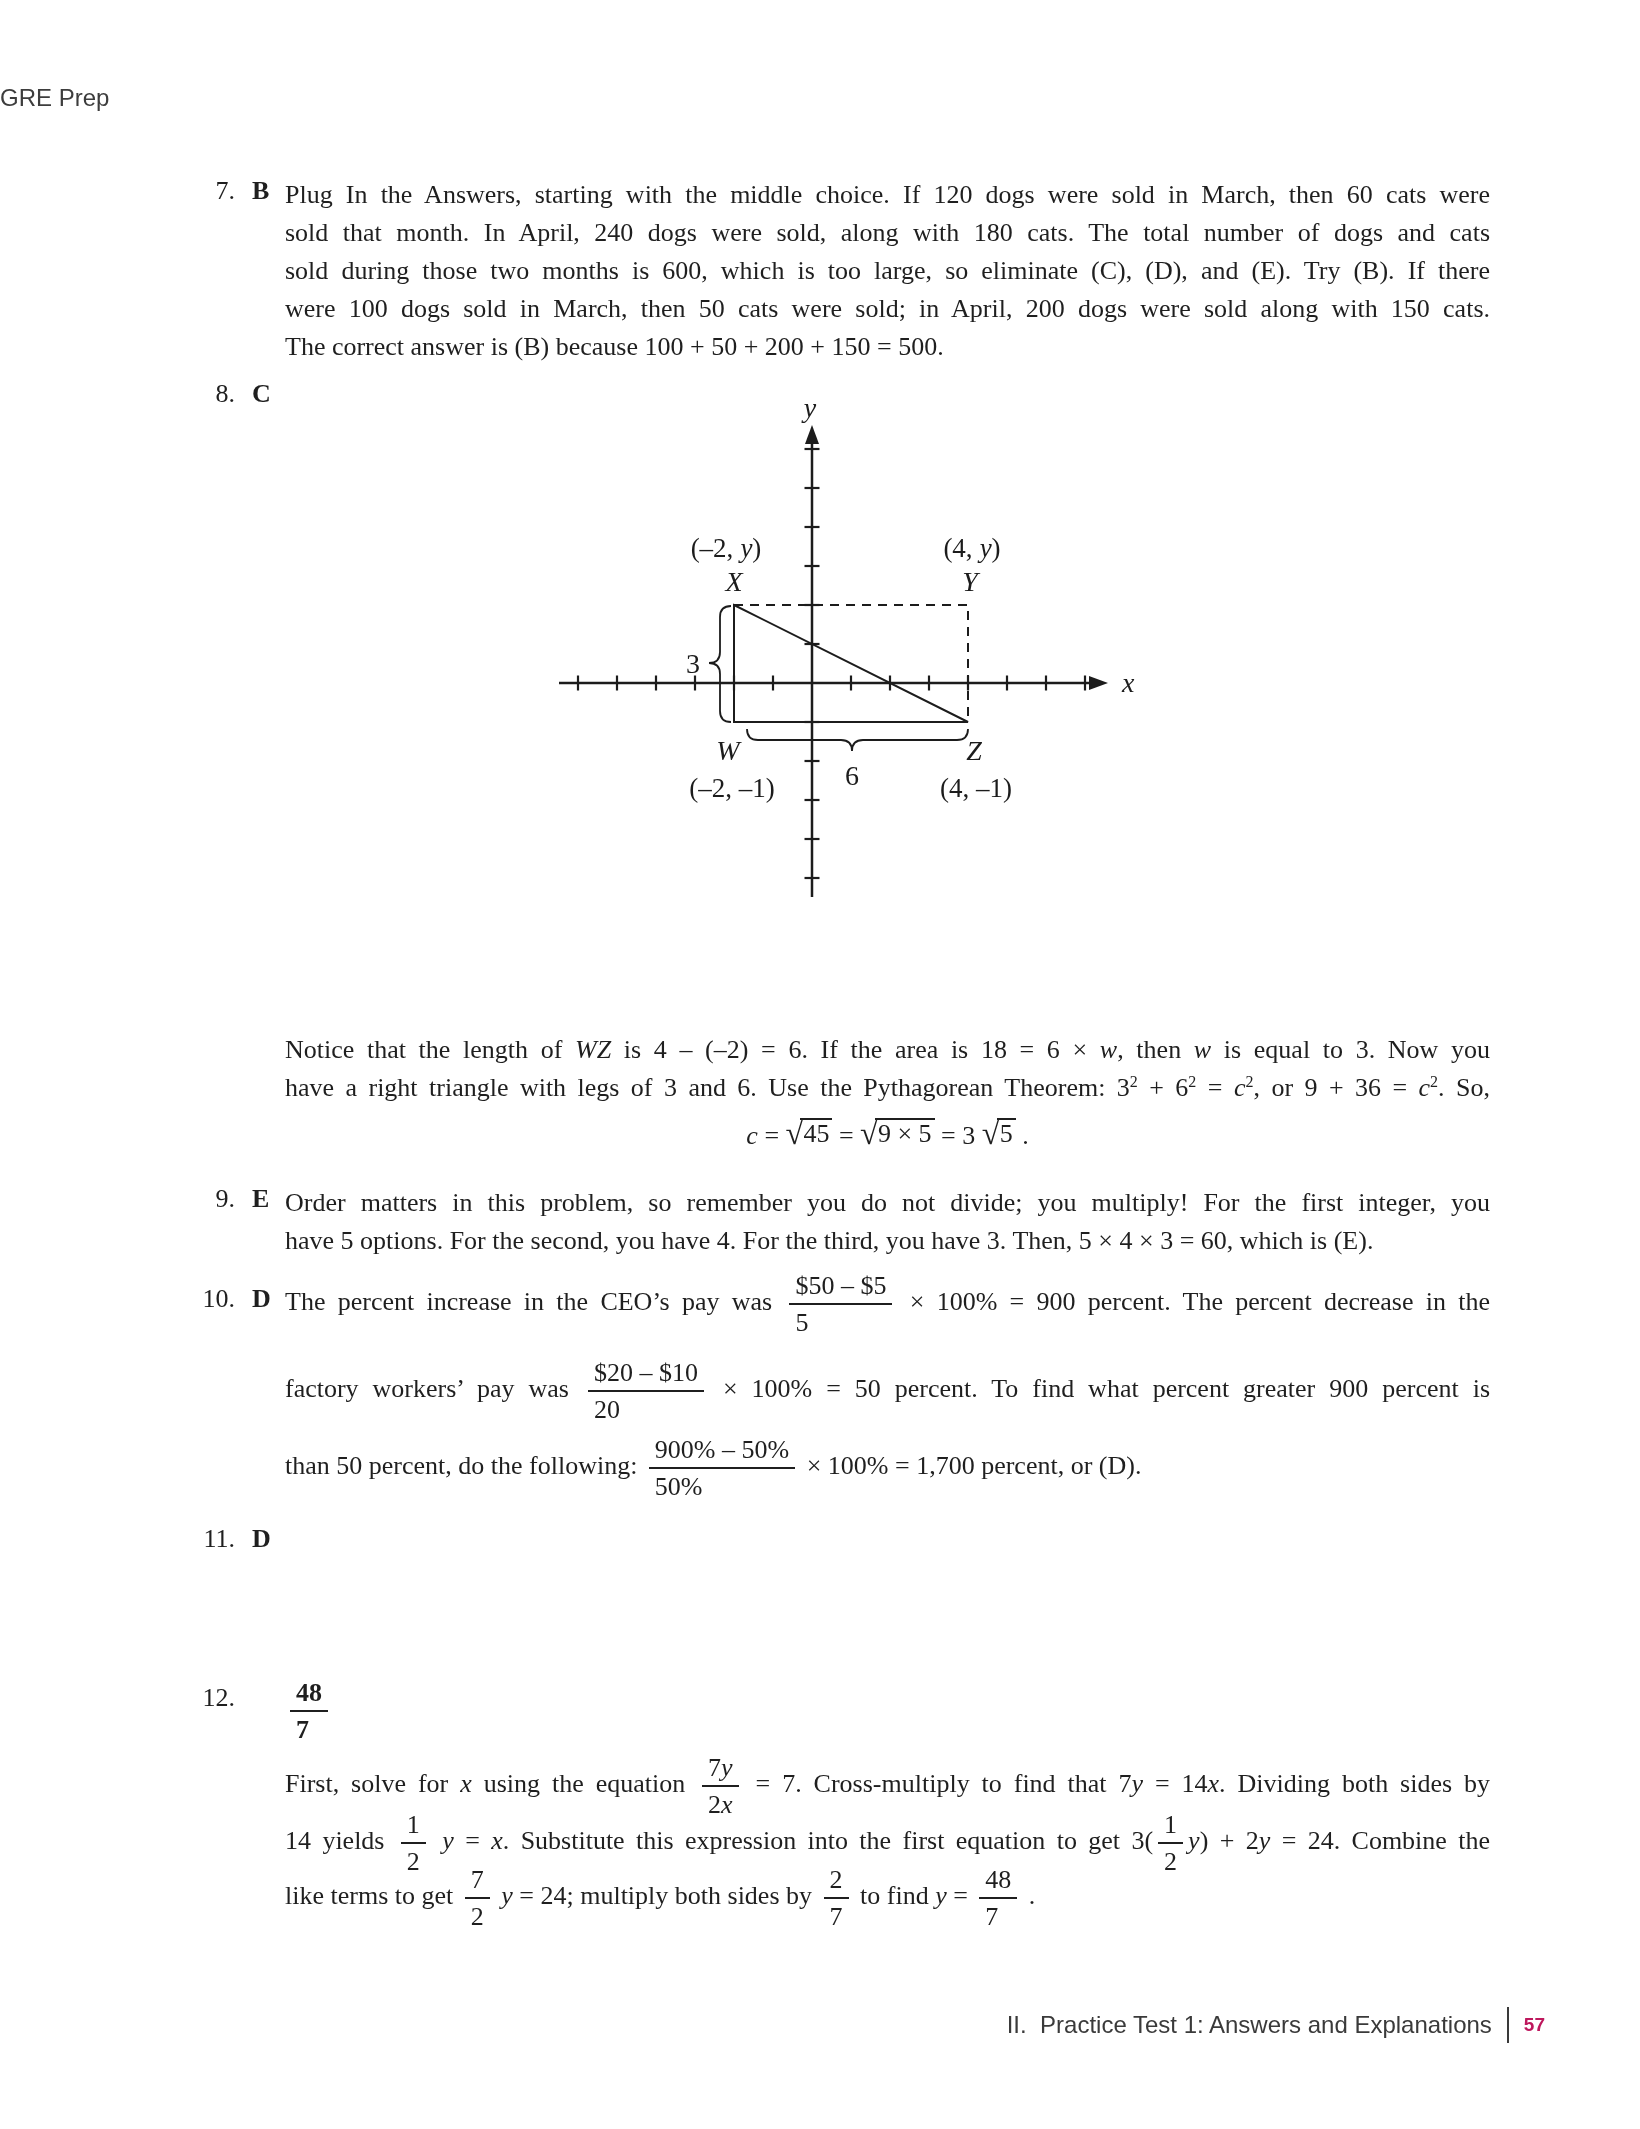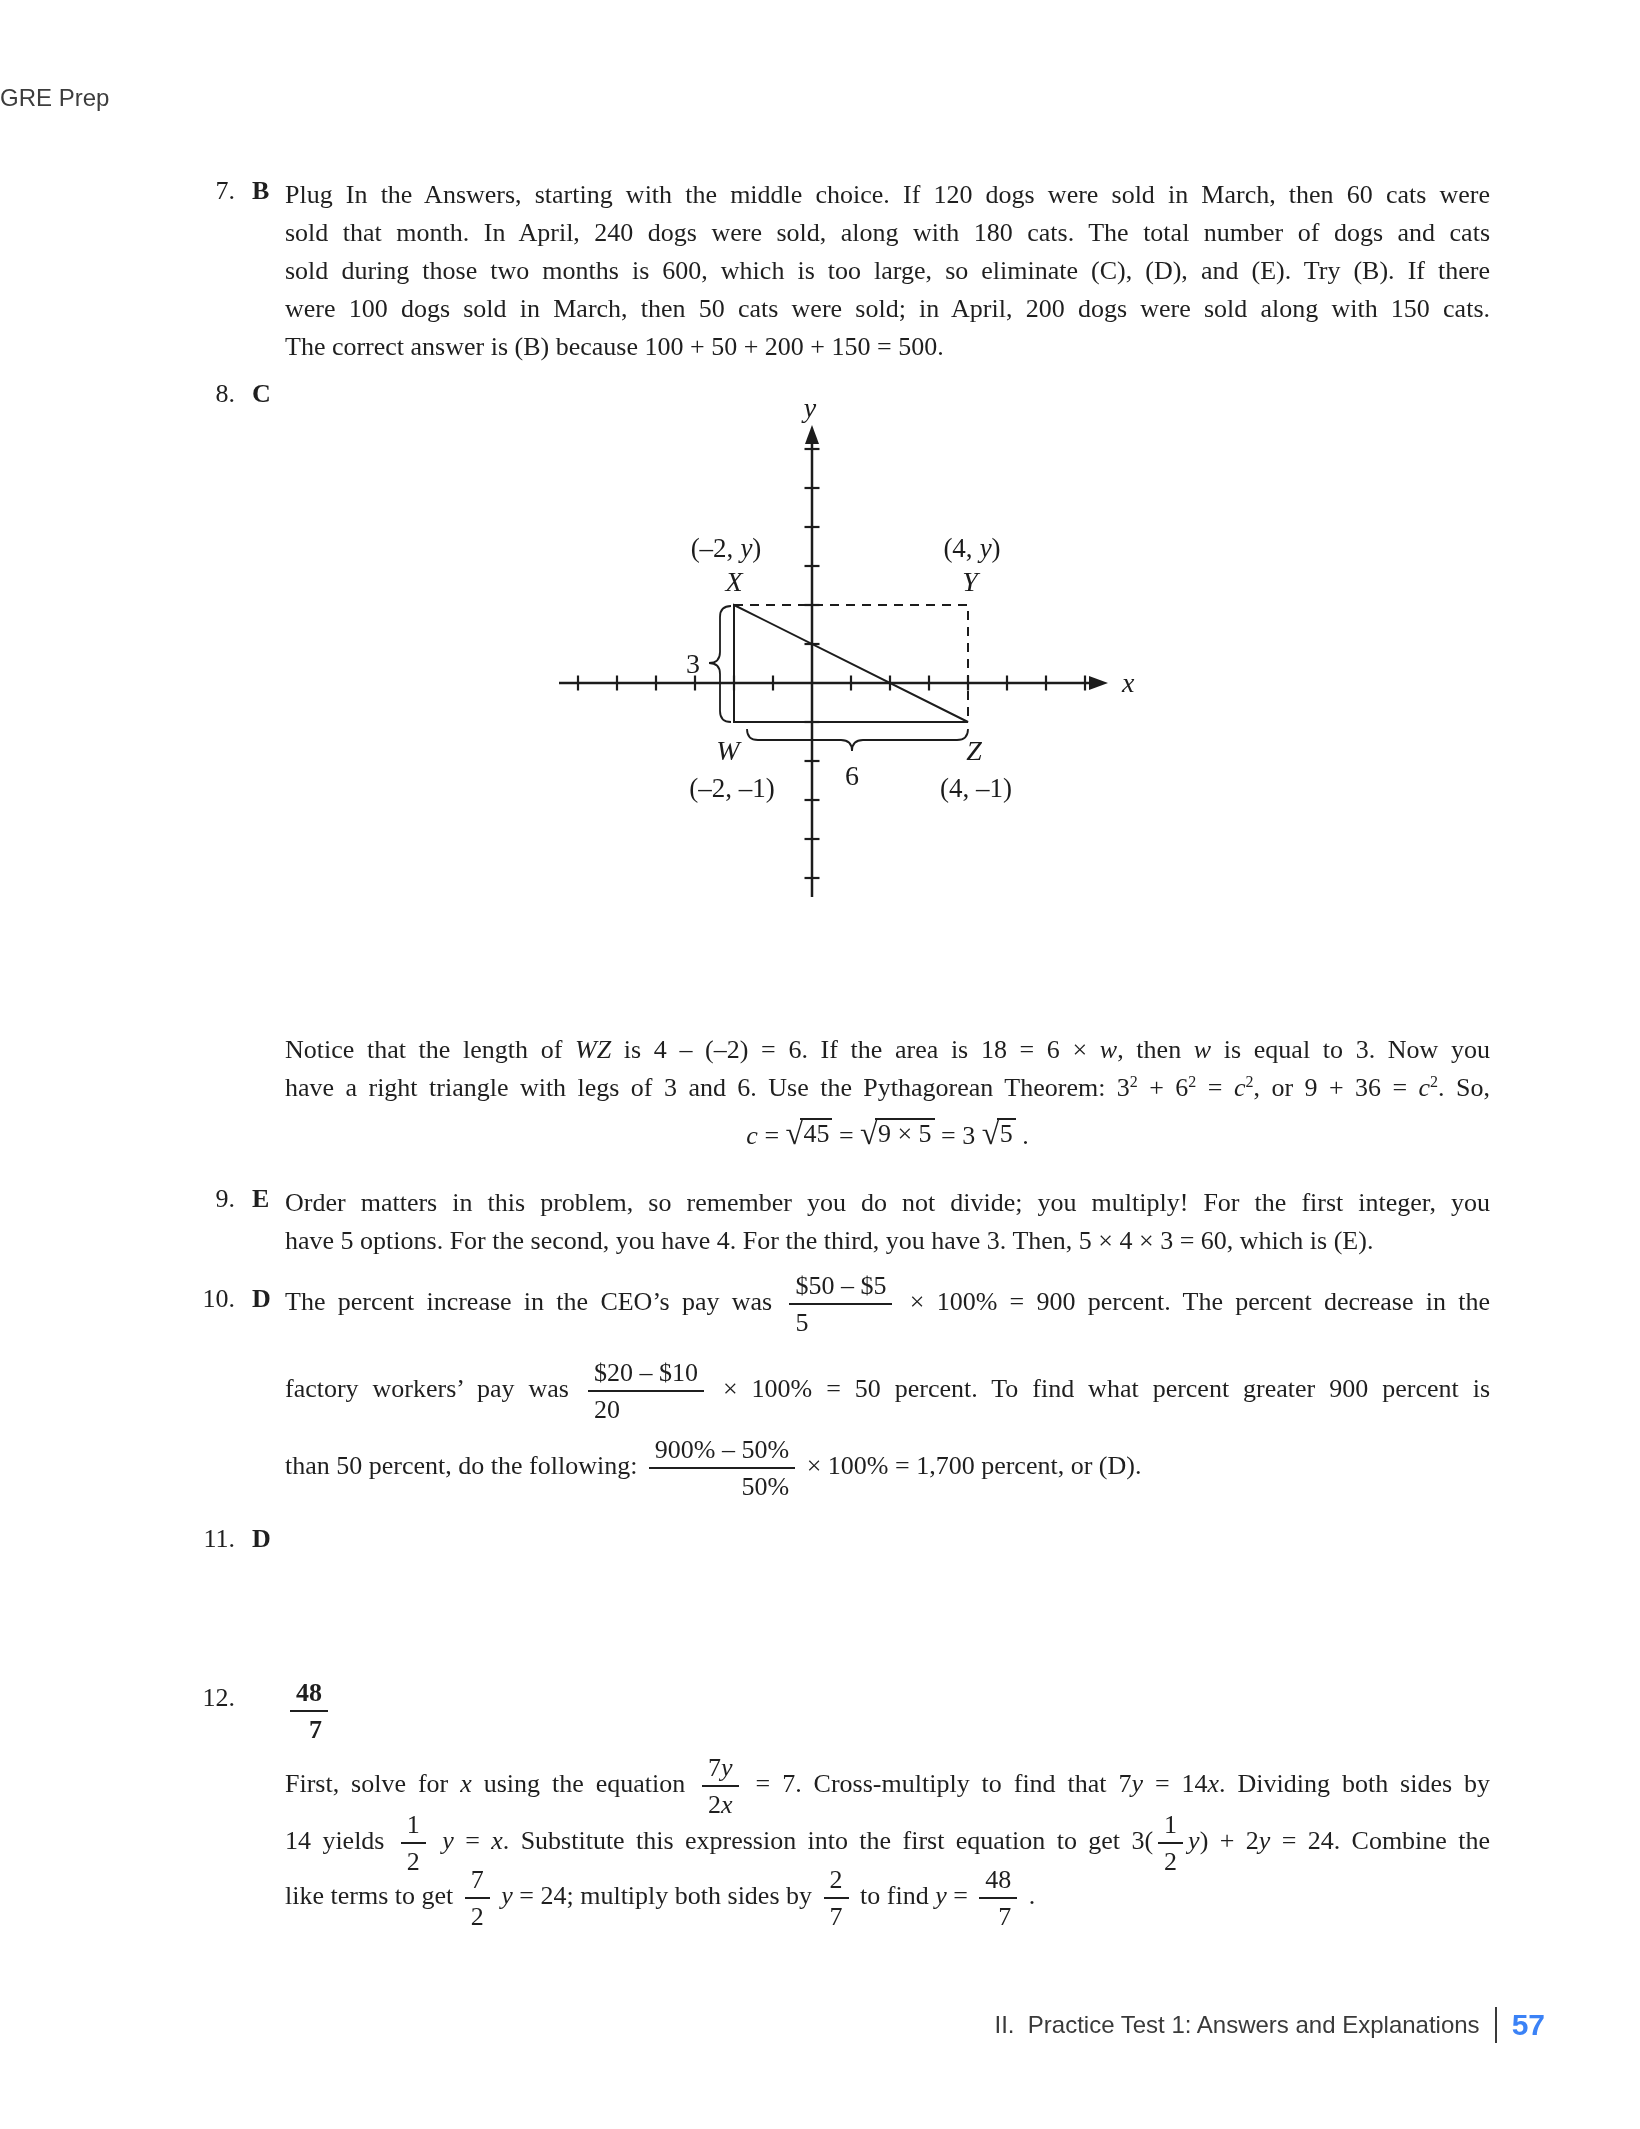--- a/index.html
+++ b/index.html
@@ -12,37 +12,37 @@
   .item{position:absolute;left:150px;width:1345px;}
   .inum{position:absolute;left:0;top:0;width:85px;text-align:right;}
   .ilet{position:absolute;left:102px;top:0;font-weight:700;}
   .itext{margin-left:135px;width:1205px;line-height:38px;}
   .tblock{position:absolute;left:285px;width:1205px;line-height:38px;}
   .jline{text-align:justify;text-align-last:justify;}
   .lline{text-align:left;}
   .mline{position:absolute;left:135px;width:1205px;line-height:38px;}
   .radline{line-height:48px;text-align:center;}
 
-  .frac{display:inline-block;vertical-align:middle;text-align:right;margin:0 5px;line-height:30px;}
+  .frac{display:inline-block;vertical-align:middle;text-align:left;margin:0 5px;line-height:30px;}
   .fnum{display:block;padding:0 6px 2px;border-bottom:2px solid #1f1f1f;}
   .fden{display:block;padding:3px 6px 0;}
   .b{font-weight:700;}
 
   sup{font-size:16px;vertical-align:9px;line-height:0;}
   .sqrt{white-space:nowrap;}
   .rsign{font-size:1.25em;}
   .rbar{display:inline-block;border-top:2px solid #1f1f1f;padding:0 3px;margin-left:-3px;
         line-height:27px;vertical-align:2px;}
 
   .fig{position:absolute;left:540px;top:385px;}
 
   .footer{position:absolute;top:2007px;left:0;width:1545px;display:flex;justify-content:flex-end;
           align-items:center;gap:15px;font-family:"Liberation Sans",sans-serif;font-size:24px;color:#3a3a3a;}
   .fdiv{width:2px;height:36px;background:#3a3a3a;}
-  .fpage{font-weight:700;color:#3b82f6;font-size:30px;}
+  .fpage{font-weight:700;color:#be185d;font-size:19px;}
 </style>
 </head>
 <body>
 
 <div class="page">
 
   <div class="hdr">GRE Prep</div>
 
   <div class="item" style="top:176px">
     <div class="inum">7.</div>

